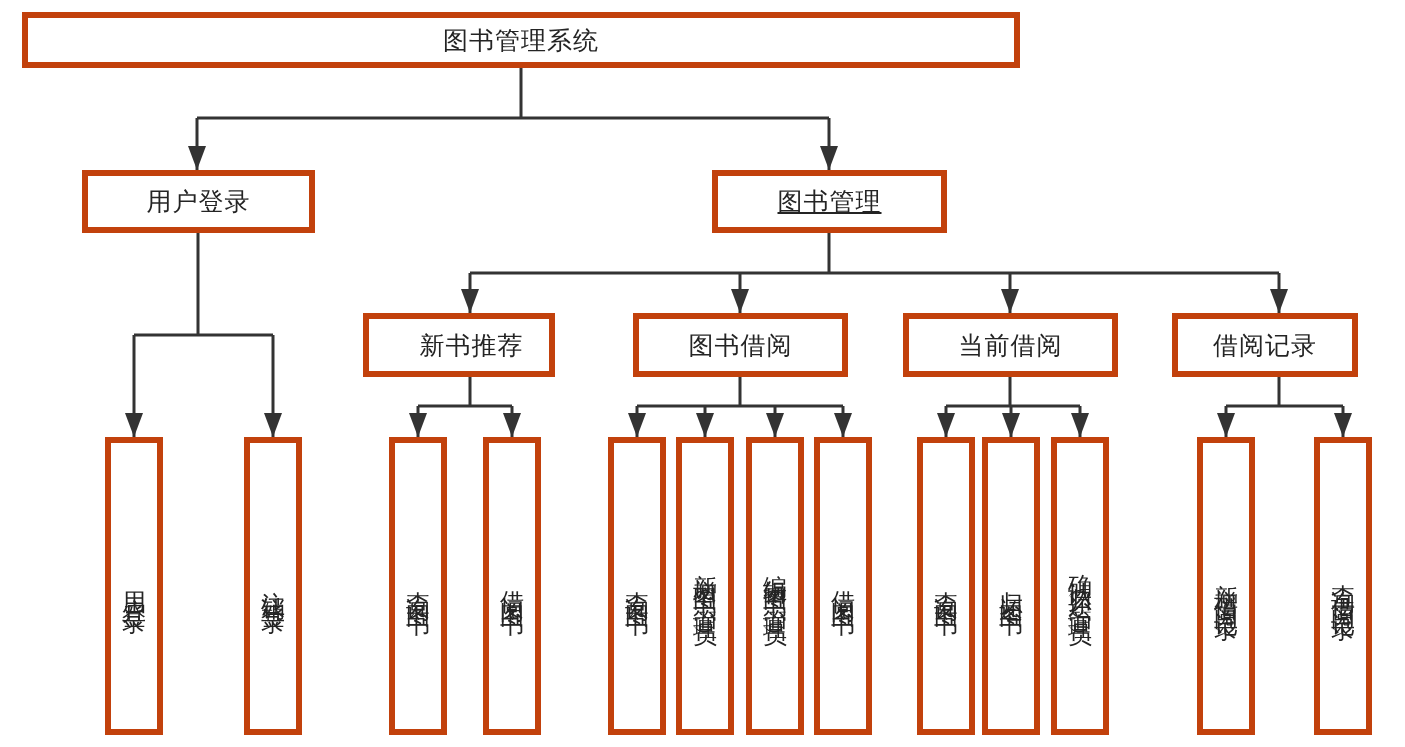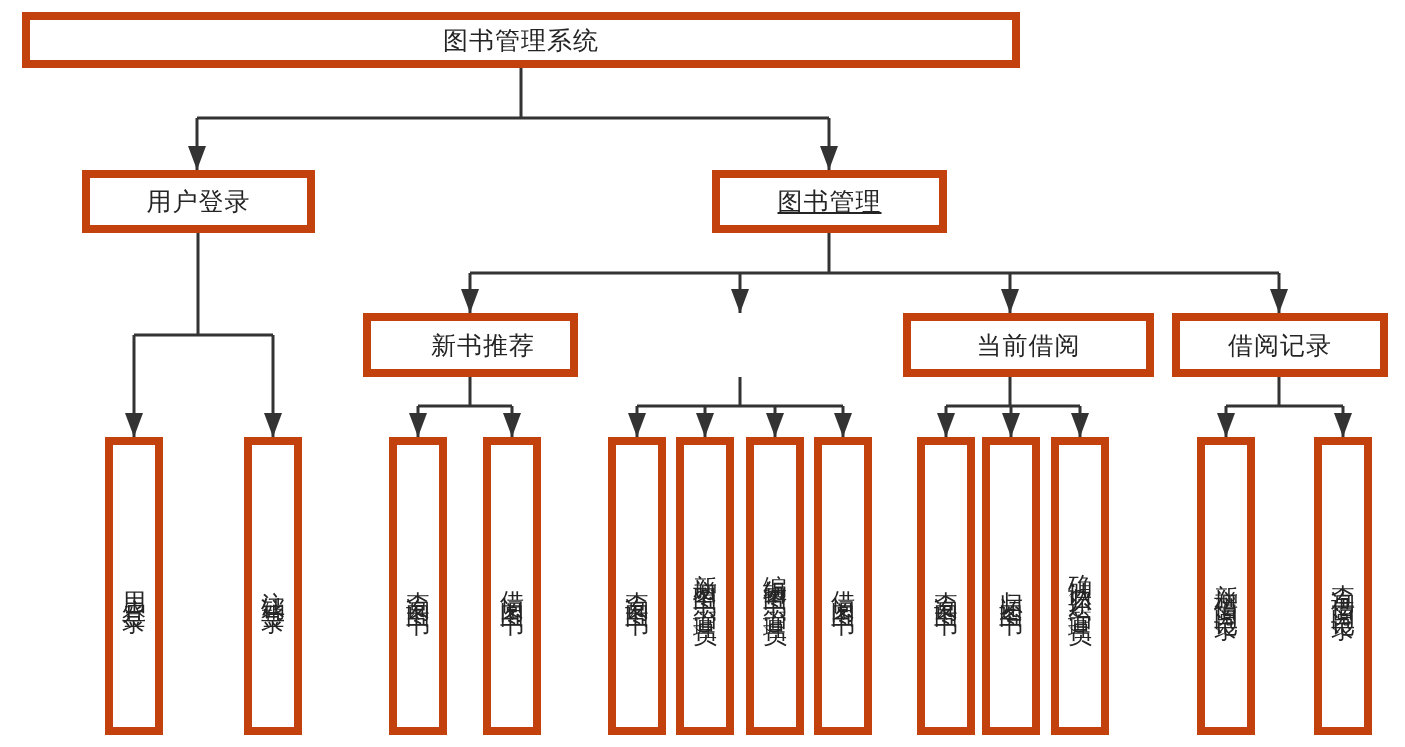--- a/index.html
+++ b/index.html
@@ -4,21 +4,21 @@
 <style>
   html,body{margin:0;padding:0;background:#ffffff;}
   .canvas{
     position:relative;width:1405px;height:747px;background:#ffffff;
     font-family:"Liberation Sans",sans-serif;overflow:hidden;
   }
   svg.connectors{position:absolute;left:0;top:0;width:1405px;height:747px;}
   .connectors path,.connectors line{stroke:#333333;stroke-width:3;fill:none;}
   .connectors .arrowhead{fill:#333333;stroke:none;}
   .box{
-    position:absolute;border:8px solid #c2410c;background:#ffffff;
+    position:absolute;border:6px solid #c2410c;background:#ffffff;
     display:flex;align-items:center;justify-content:center;
     box-sizing:border-box;color:#242424;
   }
   .box .label{font-size:25px;letter-spacing:1px;white-space:nowrap;}
   .leaf .label{
     writing-mode:vertical-rl;text-orientation:mixed;
     font-size:24px;line-height:1;letter-spacing:7px;white-space:nowrap;
   }
   .watermark{
     position:absolute;right:5px;bottom:3px;font-size:20px;
@@ -71,27 +71,30 @@
     <span class="label">图书管理系统</span>
   </div>
 
   <div class="box" style="left:82px;top:170px;width:233px;height:63px;">
     <span class="label">用户登录</span>
   </div>
   <div class="box" style="left:712px;top:170px;width:235px;height:63px;text-decoration:underline;">
     <span class="label">图书管理</span>
   </div>
 
-  <div class="box" style="left:363px;top:313px;width:215px;height:64px;padding-left:25px;">
+  <div class="box" style="left:363px;top:313px;width:192px;height:64px;padding-left:25px;">
     <span class="label">新书推荐</span>
   </div>
-  <div class="box" style="left:903px;top:313px;width:251px;height:64px;">
+  <div class="box" style="left:633px;top:313px;width:215px;height:64px;">
+    <span class="label">图书借阅</span>
+  </div>
+  <div class="box" style="left:903px;top:313px;width:215px;height:64px;">
     <span class="label">当前借阅</span>
   </div>
-  <div class="box" style="left:1172px;top:313px;width:216px;height:64px;">
+  <div class="box" style="left:1172px;top:313px;width:186px;height:64px;">
     <span class="label">借阅记录</span>
   </div>
 
   <div class="box leaf" style="left:105px;top:437px;width:58px;height:298px;">
     <span class="label">用户登录</span>
   </div>
   <div class="box leaf" style="left:244px;top:437px;width:58px;height:298px;">
     <span class="label">注销登录</span>
   </div>
 

